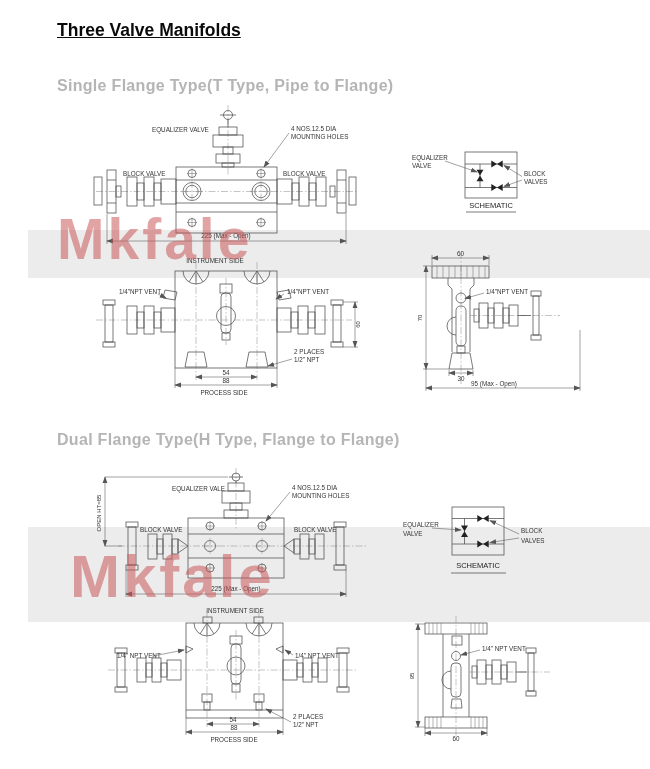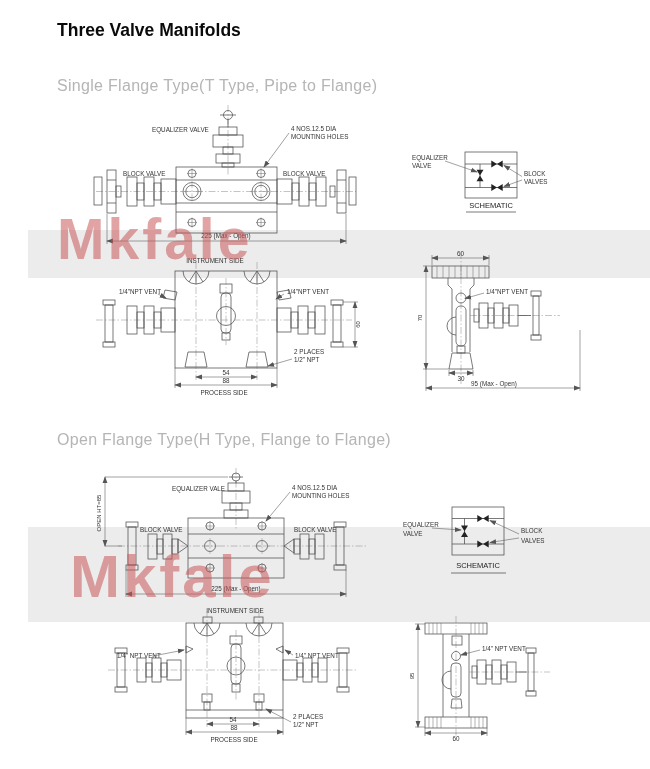--- a/index.html
+++ b/index.html
@@ -1,23 +1,23 @@
 <!DOCTYPE html>
 <html><head>
 <meta charset="utf-8">
 <style>
   html,body{margin:0;padding:0;background:#fff;}
   #page{position:relative;width:650px;height:769px;background:#ffffff;overflow:hidden;
         font-family:"Liberation Sans", sans-serif;}
   .band{position:absolute;left:28px;width:622px;background:#ececec;}
   #band1{top:230px;height:48px;}
   #band2{top:527px;height:95px;}
-  .page-title{position:absolute;left:57px;top:20px;font-size:17.5px;font-weight:bold;color:#0a0a0a;}
+  .page-title{position:absolute;left:57px;top:20px;font-size:17.5px;font-weight:bold;color:#0a0a0a;text-decoration:underline;}
   .page-subtitle{position:absolute;left:57px;top:43px;font-size:10.5px;font-weight:bold;color:#0a0a0a;}
-  .section-heading{position:absolute;left:57px;font-size:16px;font-weight:normal;color:#b5b5b5;letter-spacing:.3px;}
+  .section-heading{position:absolute;left:57px;font-size:16px;font-weight:bold;color:#b5b5b5;letter-spacing:.3px;}
   #head1{top:77px;}
   #head2{top:431px;}
   .watermark{position:absolute;font-weight:bold;color:rgba(201,88,88,0.55);letter-spacing:3px;line-height:1;z-index:5;}
   #wm1{left:57px;top:211px;font-size:57px;}
   #wm2{left:70px;top:547px;font-size:60px;}
   svg{position:absolute;left:0;top:0;z-index:2;}
   svg text{font-family:"Liberation Sans", sans-serif;font-size:6.3px;fill:#333;}
   text.cap{font-size:7.5px;fill:#222;}
   text.rot{font-size:6px;}
   .s{stroke:#4d4d4d;stroke-width:.75;fill:none;}
@@ -29,21 +29,21 @@
 </head>
 <body>
 
 <div id="page">
 
   <div class="band" id="band1"></div>
   <div class="band" id="band2"></div>
 
   <div class="page-title">Three Valve Manifolds</div>
   <div class="section-heading" id="head1">Single Flange Type(T Type, Pipe to Flange)</div>
-  <div class="section-heading" id="head2">Open Flange Type(H Type, Flange to Flange)</div>
+  <div class="section-heading" id="head2">Dual Flange Type(H Type, Flange to Flange)</div>
 
   <svg width="650" height="769" viewBox="0 0 650 769">
     <defs>
       <marker id="ar" viewBox="0 0 8 8" refX="7" refY="4" markerWidth="7" markerHeight="7" orient="auto-start-reverse" markerUnits="userSpaceOnUse">
         <path d="M0,1.2 L8,4 L0,6.8 Z" fill="#555"></path>
       </marker>
     </defs>
 
     <g>
       <line class="c" x1="228" y1="105" x2="228" y2="175"></line>

